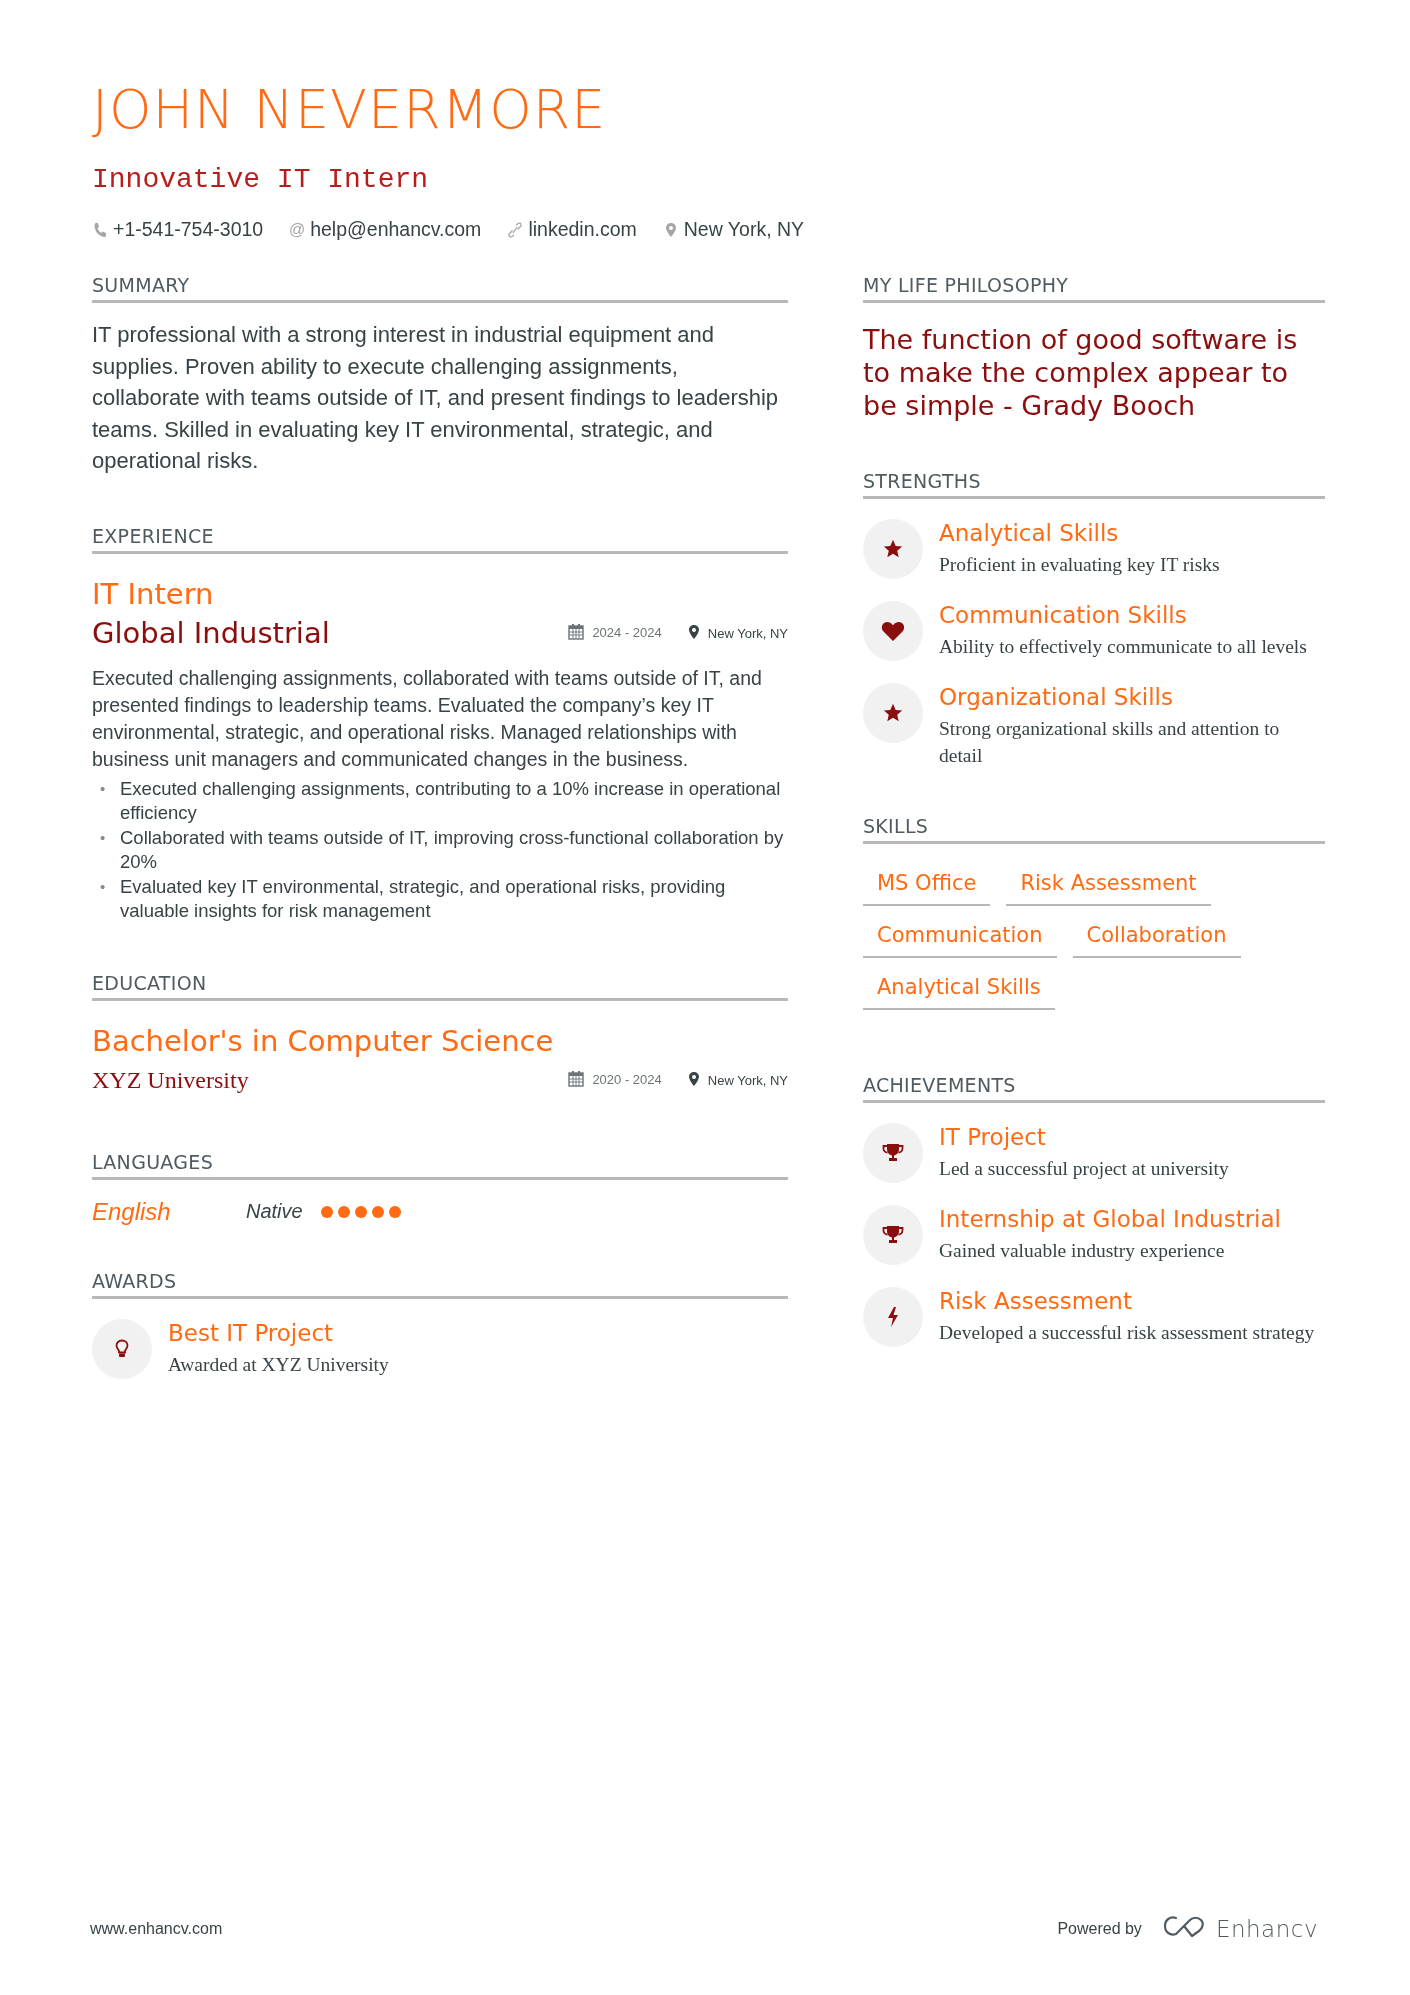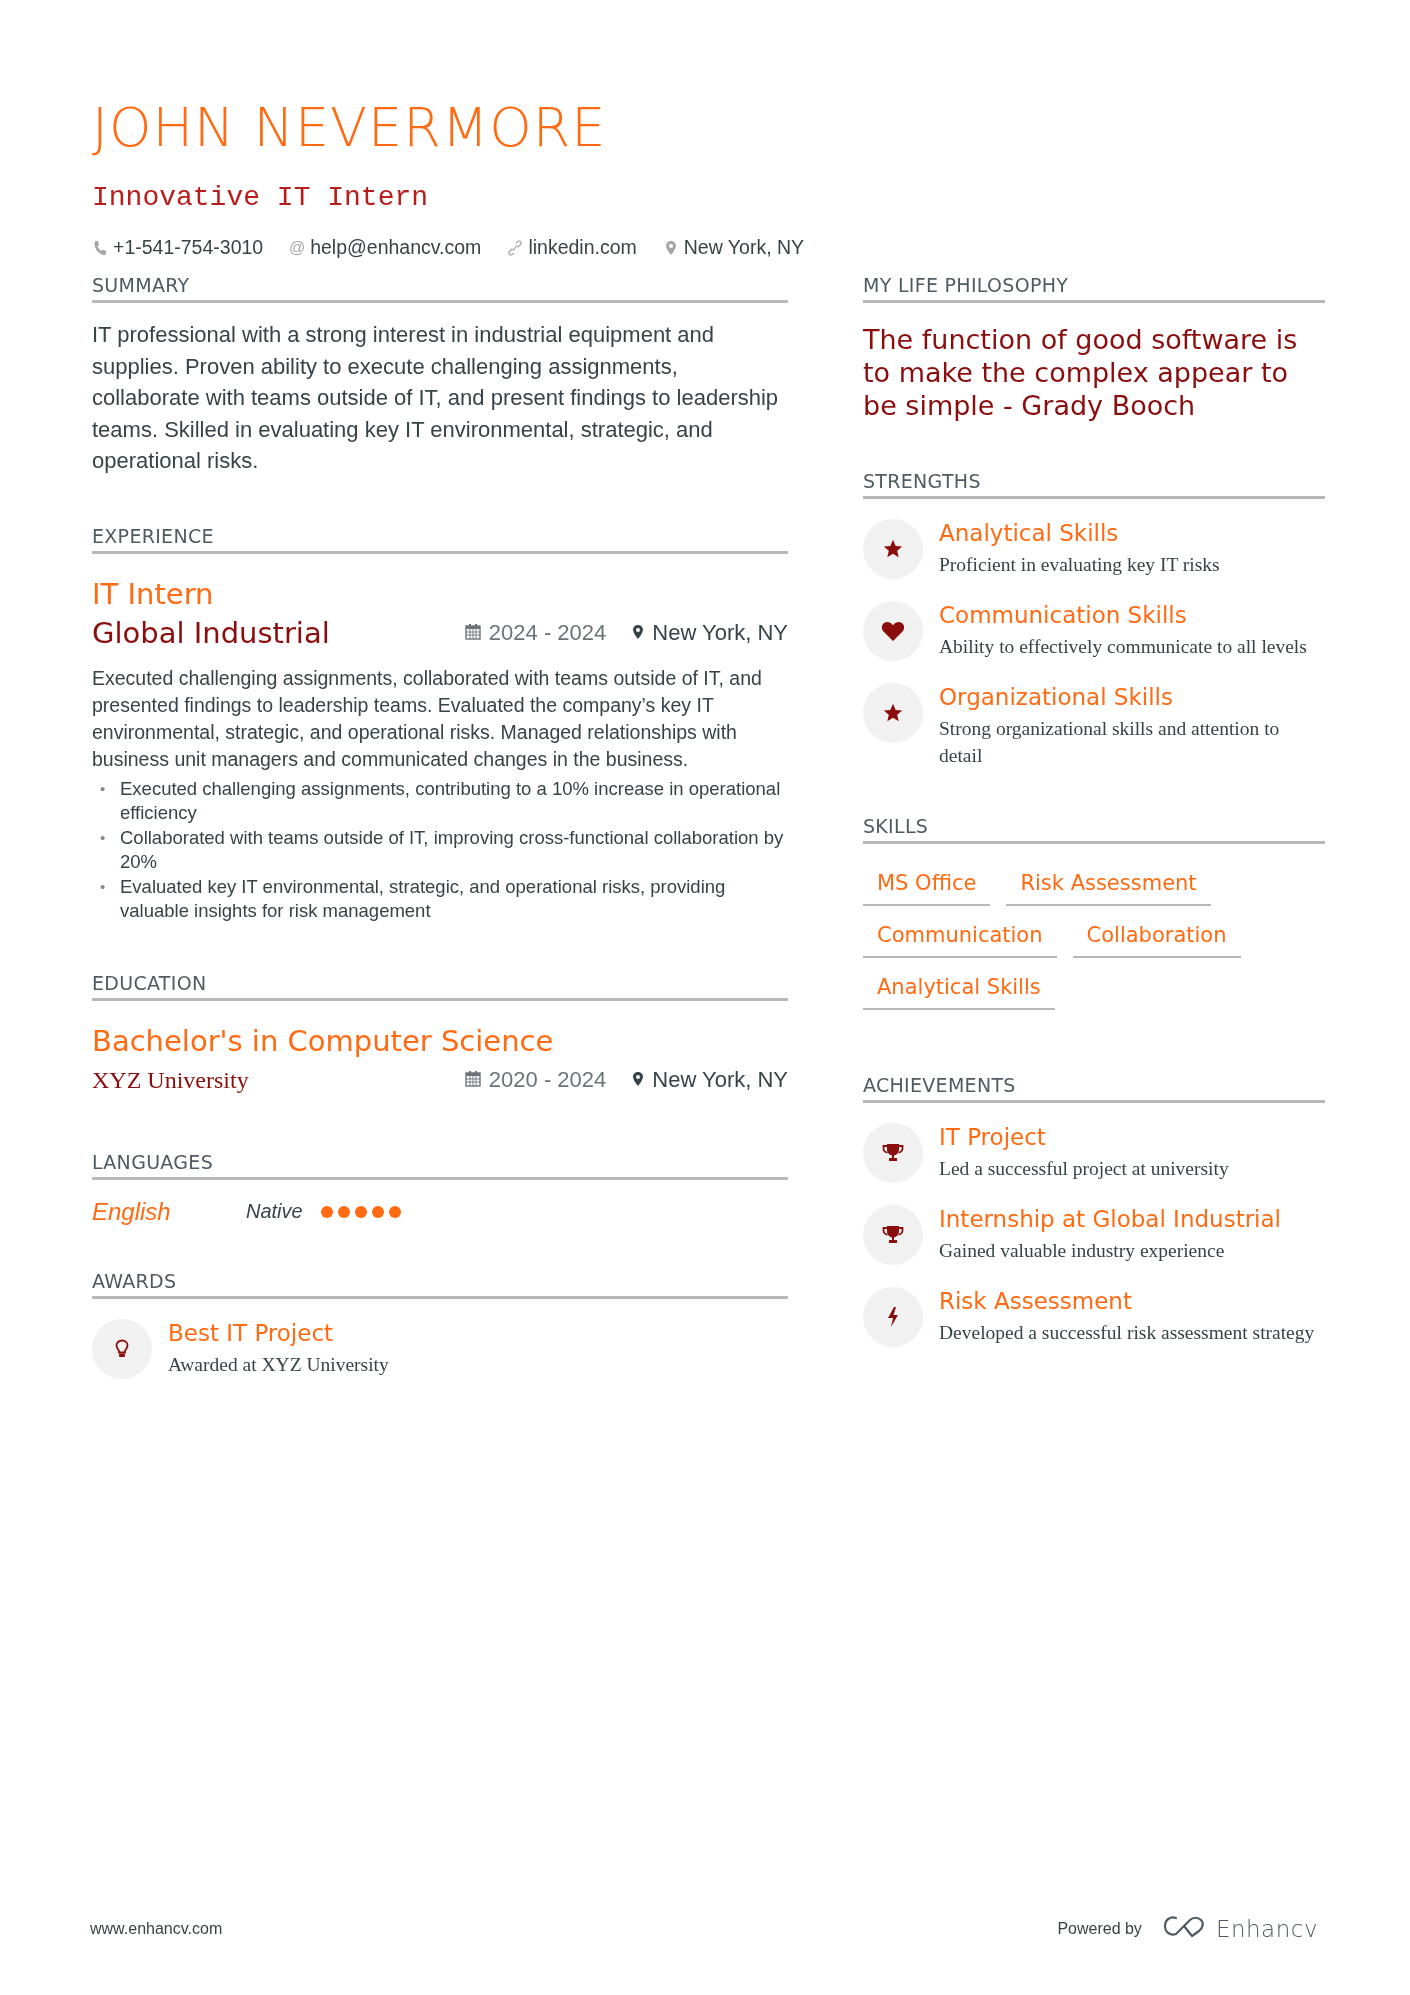--- a/index.html
+++ b/index.html
@@ -1,37 +1,37 @@
 <!DOCTYPE html>
 <html><head>
 <meta charset="utf-8">
 <style>
   * { box-sizing: border-box; margin: 0; padding: 0; }
   html, body { width: 1410px; height: 1995px; background: #ffffff; }
   body { position: relative; font-family: "Liberation Sans", sans-serif; color: #384347; overflow: hidden; }
 
-  .header { position: absolute; left: 92px; top: 96px; width: 1230px; }
+  .header { position: absolute; left: 92px; top: 78px; width: 1230px; }
   .name { font-family: "DejaVu Sans", sans-serif; font-weight: 300; font-size: 54px; line-height: 64px; color: #ff6a12; letter-spacing: 1px; }
   .title { font-family: Liberation Mono, monospace; font-size: 28px; line-height: 40px; color: #b91c1c; margin-top: 18px; }
   .contacts { display: flex; gap: 26px; margin-top: 18px; font-size: 19.5px; color: #384347; align-items: center; }
   .contact { display: flex; align-items: center; gap: 5px; }
   .contact .ic { color: #a6a6a6; font-size: 16px; width: 16px; text-align: center; display: inline-flex; align-items: center; justify-content: center; }
 
   .col-left { position: absolute; left: 92px; top: 272px; width: 696px; }
   .col-right { position: absolute; left: 863px; top: 272px; width: 462px; }
 
   .sec-head { font-family: "DejaVu Sans", sans-serif; font-size: 19px; line-height: 26px; color: #505b61; text-transform: uppercase; letter-spacing: 0.3px; border-bottom: 3px solid #b6b8ba; padding-bottom: 2px; }
 
   .summary-text { font-size: 22px; line-height: 31.5px; color: #384347; margin-top: 16px; }
 
   .exp { margin-top: 22px; }
   .exp-role { font-family: "DejaVu Sans", sans-serif; font-size: 29px; line-height: 40px; color: #ff6a12; }
   .exp-row { display: flex; justify-content: space-between; align-items: center; margin-top: 2px; }
   .exp-company { font-family: "DejaVu Sans", sans-serif; font-size: 29px; line-height: 34px; color: #8b0e0e; }
-  .meta { display: flex; align-items: flex-end; gap: 26px; font-size: 22px; color: #6b7478; padding-left: 44px; }
+  .meta { display: flex; align-items: flex-end; gap: 26px; font-size: 13px; color: #6b7478; padding-left: 44px; }
   .meta .item { display: flex; align-items: center; gap: 8px; }
   .meta .loc { color: #384347; }
   .exp-desc { font-size: 19.5px; line-height: 27px; color: #384347; margin-top: 15px; }
   .bullets { list-style: none; margin-top: 4px; }
   .bullets li { position: relative; padding-left: 28px; font-size: 18.5px; line-height: 24.5px; color: #384347; }
   .bullets li::before { content: "•"; position: absolute; left: 8px; top: 0; color: #888; font-size: 15px; }
 
   .edu-degree { font-family: "DejaVu Sans", sans-serif; font-size: 29px; line-height: 40px; color: #ff6a12; }
   .edu-school { font-family: Liberation Serif, serif; font-size: 24px; line-height: 34px; color: #8b0e0e; }
 

